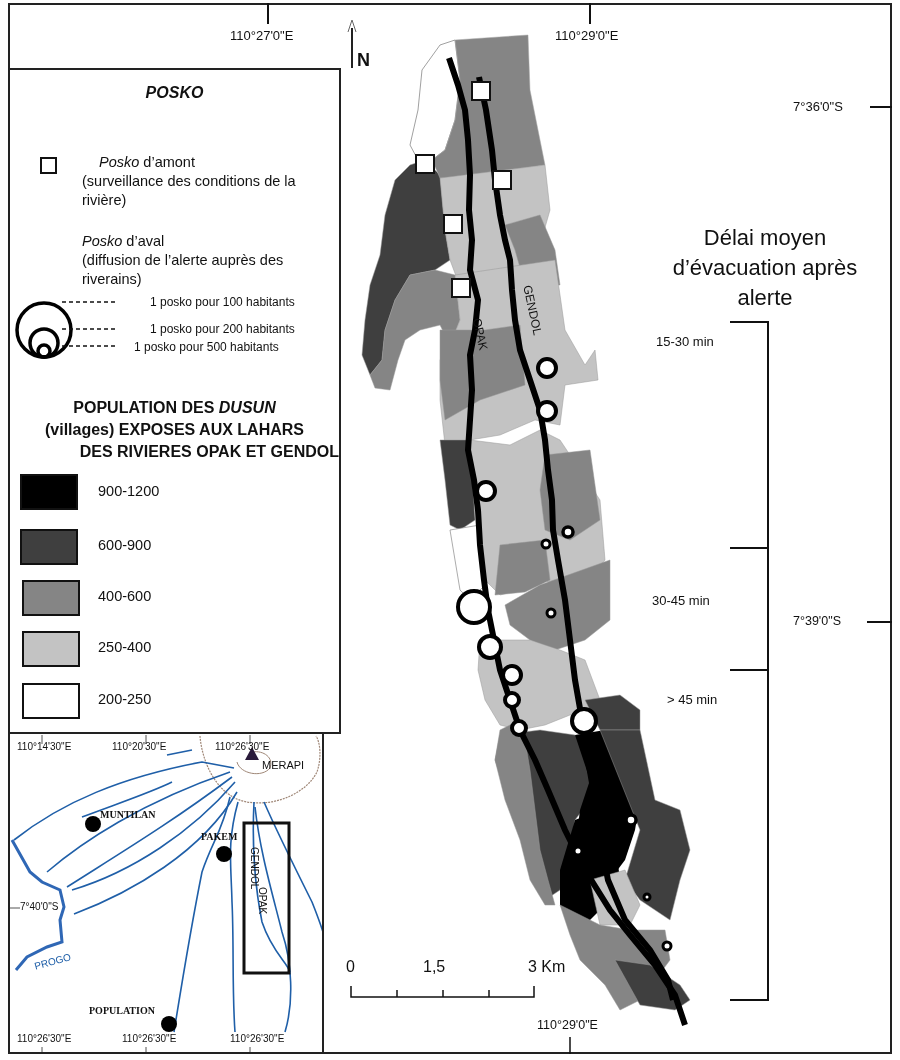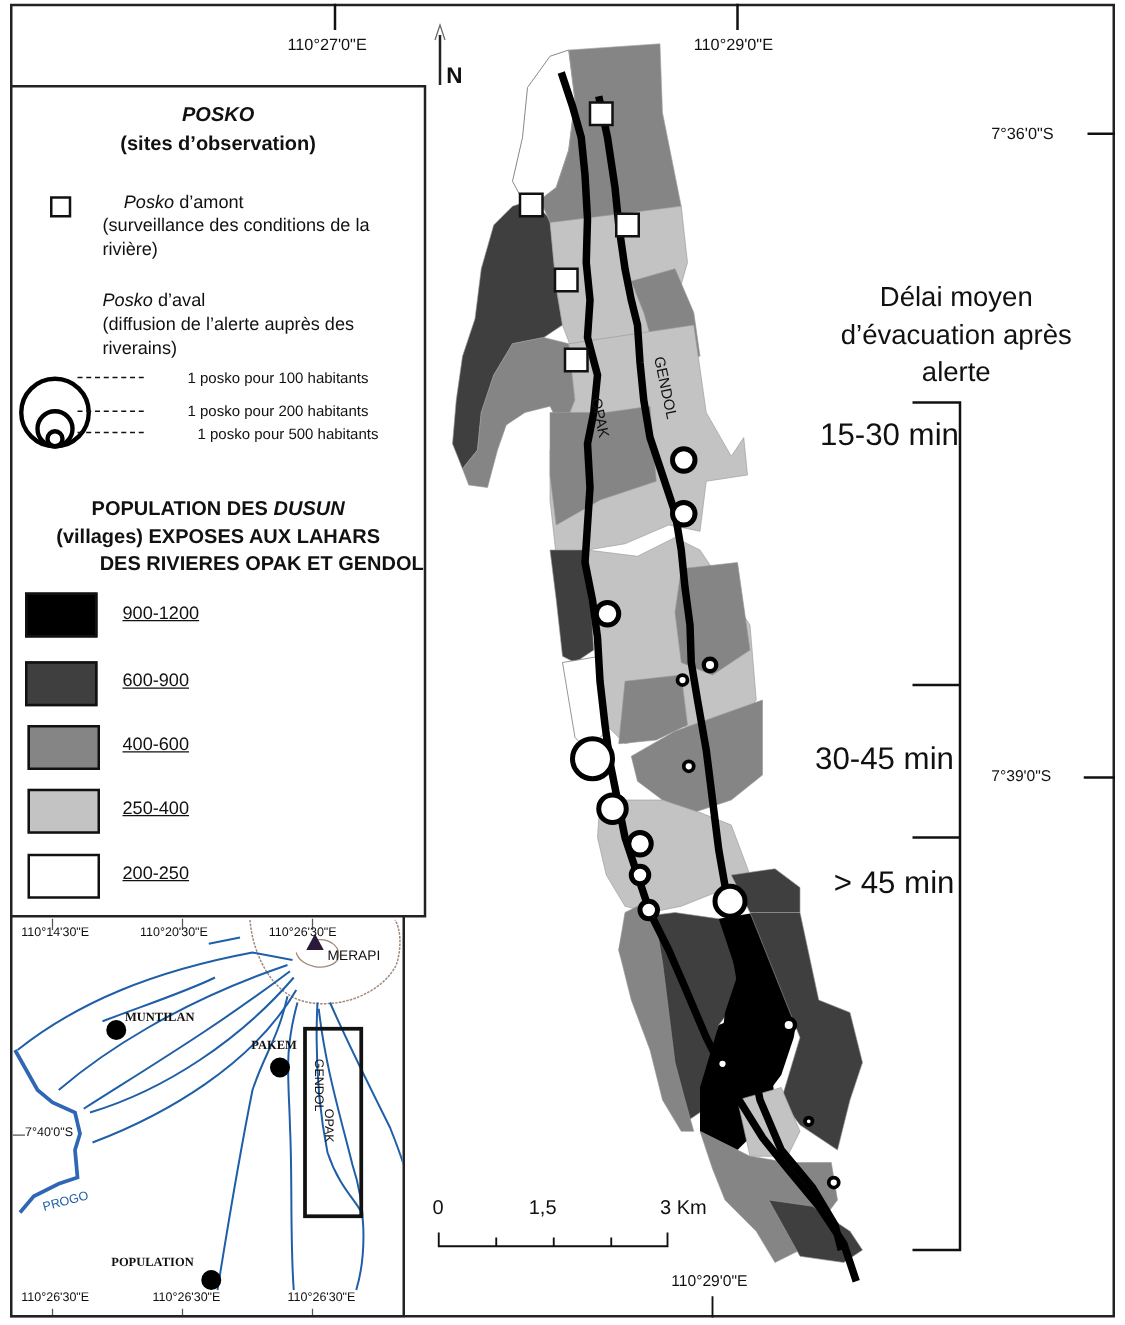--- a/index.html
+++ b/index.html
@@ -4,25 +4,25 @@
 <style>
   html, body { margin:0; padding:0; background:#fff; }
   body { width:900px; height:1060px; position:relative; overflow:hidden; font-family:"Liberation Sans", sans-serif; color:#111; }
   .frame { position:absolute; left:8px; top:3px; width:884px; height:1051px; border:2px solid #222; box-sizing:border-box; }
   .abs { position:absolute; }
   .legend { position:absolute; left:8px; top:68px; width:333px; height:666px; border:2px solid #222; background:#fff; box-sizing:border-box; }
   .legend-title { position:absolute; left:0; width:100%; text-align:center; font-weight:bold; font-size:16px; line-height:21px; }
   .legend-text { position:absolute; font-size:14.5px; line-height:19px; }
   .sym-text { position:absolute; font-size:12px; line-height:14px;margin-left:32px; }
   .swatch { position:absolute; left:10px; width:58px; height:36px; border:2px solid #111; box-sizing:border-box; }
-  .swatch-label { position:absolute; left:88px; font-size:14.5px;text-decoration:underline; }
+  .swatch-label { position:absolute; left:88px; font-size:14.5px; }
   .inset { position:absolute; left:8px; top:732px; width:316px; height:322px; border:2px solid #222; box-sizing:border-box; background:#fff; overflow:hidden; }
   .coord { position:absolute; font-size:12.5px; white-space:nowrap; }
   .big { position:absolute; font-size:22px; line-height:27px; text-align:center; }
-  .mid { position:absolute; font-size:25px; white-space:nowrap; }
+  .mid { position:absolute; font-size:13px; white-space:nowrap; }
 </style>
 </head>
 <body>
 
 <div class="frame"></div>
 
 <svg class="abs" style="left:0;top:0" width="900" height="1060">
 
   <g>
 
@@ -125,21 +125,20 @@
 <div class="mid" style="left:656px;top:334px;">15-30 min</div>
 <div class="mid" style="left:652px;top:593px;">30-45 min</div>
 <div class="mid" style="left:667px;top:692px;">&gt; 45 min</div>
 
 <div class="abs" style="left:346px;top:958px;font-size:16px;">0</div>
 <div class="abs" style="left:423px;top:958px;font-size:16px;">1,5</div>
 <div class="abs" style="left:528px;top:958px;font-size:16px;">3 Km</div>
 
 <div class="legend">
   <div class="legend-title" style="top:12px;font-style:italic;">POSKO</div>
-  <div class="legend-title" style="top:35px;">(sites d’observation)</div>
 
   <div class="abs" style="left:30px;top:87px;width:17px;height:17px;border:2px solid #111;box-sizing:border-box;"></div>
   <div class="legend-text" style="left:89px;top:83px;">
     <i>Posko</i><span> d’amont</span>
   </div>
   <div class="legend-text" style="left:72px;top:102px;width:255px;">(surveillance des conditions de la rivière)</div>
 
   <div class="legend-text" style="left:72px;top:162px;">
     <i>Posko</i><span> d’aval</span>
   </div>
@@ -148,21 +147,21 @@
   <svg class="abs" style="left:0;top:215px" width="120" height="75">
     <circle cx="34" cy="45" r="27" fill="none" stroke="#000" stroke-width="3.5"></circle>
     <circle cx="34" cy="58" r="14" fill="none" stroke="#000" stroke-width="3.5"></circle>
     <circle cx="34" cy="66" r="6" fill="none" stroke="#000" stroke-width="3.5"></circle>
     <line x1="52" y1="17" x2="105" y2="17" stroke="#111" stroke-width="1.3" stroke-dasharray="4,3"></line>
     <line x1="52" y1="44" x2="105" y2="44" stroke="#111" stroke-width="1.3" stroke-dasharray="4,3"></line>
     <line x1="52" y1="61" x2="105" y2="61" stroke="#111" stroke-width="1.3" stroke-dasharray="4,3"></line>
   </svg>
   <div class="sym-text" style="left:108px;top:225px;">1 posko pour 100 habitants</div>
   <div class="sym-text" style="left:108px;top:252px;">1 posko pour 200 habitants</div>
-  <div class="sym-text" style="left:116px;top:270px;">1 posko pour 500 habitants</div>
+  <div class="sym-text" style="left:92px;top:270px;">1 posko pour 500 habitants</div>
 
   <div class="legend-title" style="top:327px;font-size:16px;">
     <span>POPULATION DES </span><i>DUSUN</i>
   </div>
   <div class="legend-title" style="top:349px;font-size:16px;">(villages) EXPOSES AUX LAHARS</div>
   <div class="legend-title" style="top:371px;font-size:16px;text-align:right;">DES RIVIERES OPAK ET GENDOL</div>
 
   <div class="swatch" style="top:404px;background:#000;"></div>
   <div class="swatch-label" style="top:413px;">900-1200</div>
   <div class="swatch" style="top:459px;background:#3f3f3f;"></div>

